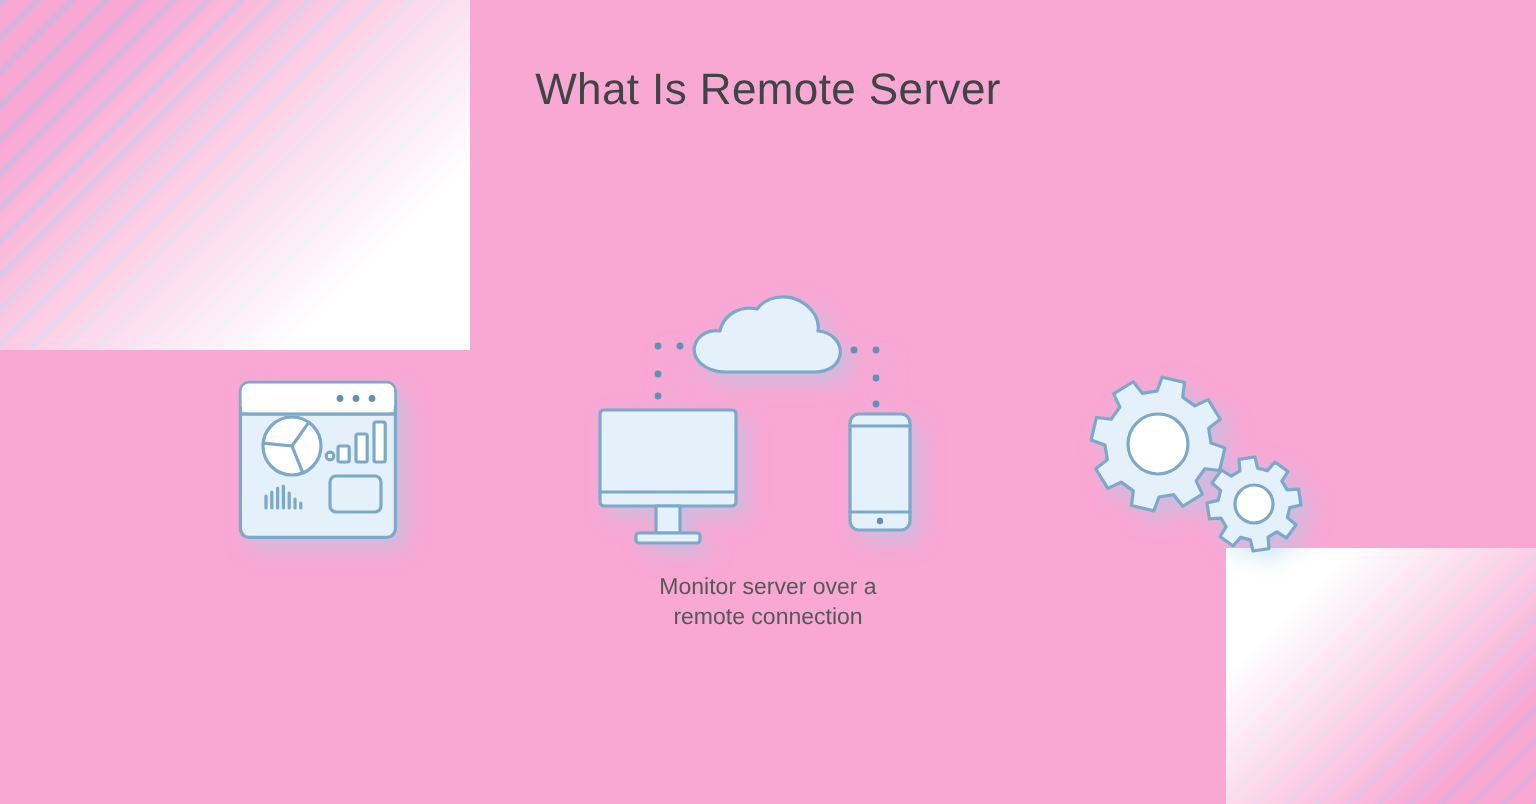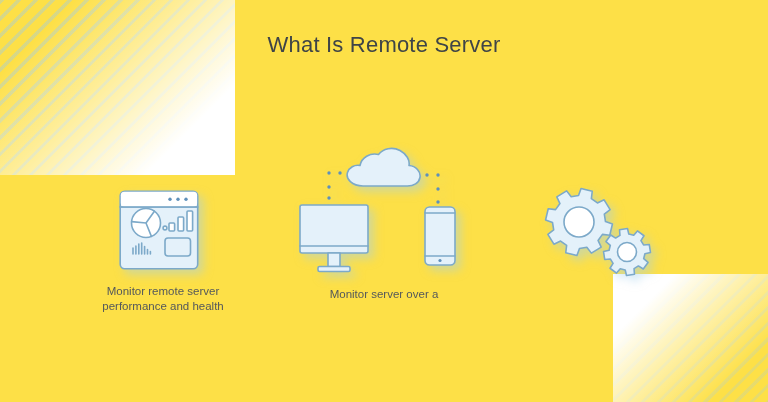--- a/index.html
+++ b/index.html
@@ -7,21 +7,21 @@
     --icon-fill:#E4F1FA;
     --icon-dot:#5E90BB;
     --title-text:#3F4447;
     --caption-text:#54585B;
     --stripe-strong:rgba(151,201,240,0.38);
     --stripe-faint:rgba(151,201,240,0.22);
     --shadow:rgba(164,208,236,0.5);
   }
   html,body{margin:0;padding:0;background:#fff;}
   .canvas{
-    position:relative;width:768px;height:402px;background:#fde047;overflow:hidden;
+    position:relative;width:768px;height:402px;background:#f9a8d4;overflow:hidden;
     font-family:"Liberation Sans", sans-serif;
   }
   
   .stripes{position:absolute;pointer-events:none;}
   .stripes-tl{
     left:0;top:0;width:235px;height:175px;
     background:repeating-linear-gradient(135deg, var(--stripe-strong) 0 3px, transparent 3px 12px);
   }
   .stripes-tl::after{
     content:"";position:absolute;inset:0;
@@ -123,21 +123,18 @@
     </g>
   </svg>
 
   <svg class="icon-svg svg-gears" width="125" height="102" viewBox="0 0 125 102" aria-hidden="true">
     <path class="fl" d="M66.32 30.17 L67.50 37.54 L74.44 40.05 L71.77 51.26 L64.44 50.36 L60.06 56.41 L63.19 63.09 L53.38 69.13 L48.83 63.32 L41.46 64.50 L38.95 71.44 L27.74 68.77 L28.64 61.44 L22.59 57.06 L15.91 60.19 L9.87 50.38 L15.68 45.83 L14.50 38.46 L7.56 35.95 L10.23 24.74 L17.56 25.64 L21.94 19.59 L18.81 12.91 L28.62 6.87 L33.17 12.68 L40.54 11.50 L43.05 4.56 L54.26 7.23 L53.36 14.56 L59.41 18.94 L66.09 15.81 L72.13 25.62 Z"></path>
     <circle class="wh" cx="41" cy="38" r="15"></circle>
     <path class="fl" d="M106.91 69.80 L105.70 74.72 L110.04 78.46 L105.26 84.97 L100.39 81.94 L96.05 84.56 L96.48 90.28 L88.50 91.49 L87.20 85.91 L82.28 84.70 L78.54 89.04 L72.03 84.26 L75.06 79.39 L72.44 75.05 L66.72 75.48 L65.51 67.50 L71.09 66.20 L72.30 61.28 L67.96 57.54 L72.74 51.03 L77.61 54.06 L81.95 51.44 L81.52 45.72 L89.50 44.51 L90.80 50.09 L95.72 51.30 L99.46 46.96 L105.97 51.74 L102.94 56.61 L105.56 60.95 L111.28 60.52 L112.49 68.50 Z"></path>
     <circle class="wh" cx="89" cy="68" r="9.5"></circle>
   </svg>
 
-  <div class="caption caption-1">
-    <div>Monitor remote server</div>
-    <div>performance and health</div>
-  </div>
   <div class="caption caption-2">
     <div>Monitor server over a</div>
+    <div>remote connection</div>
   </div>
 
 </div>
 
 </body></html>

